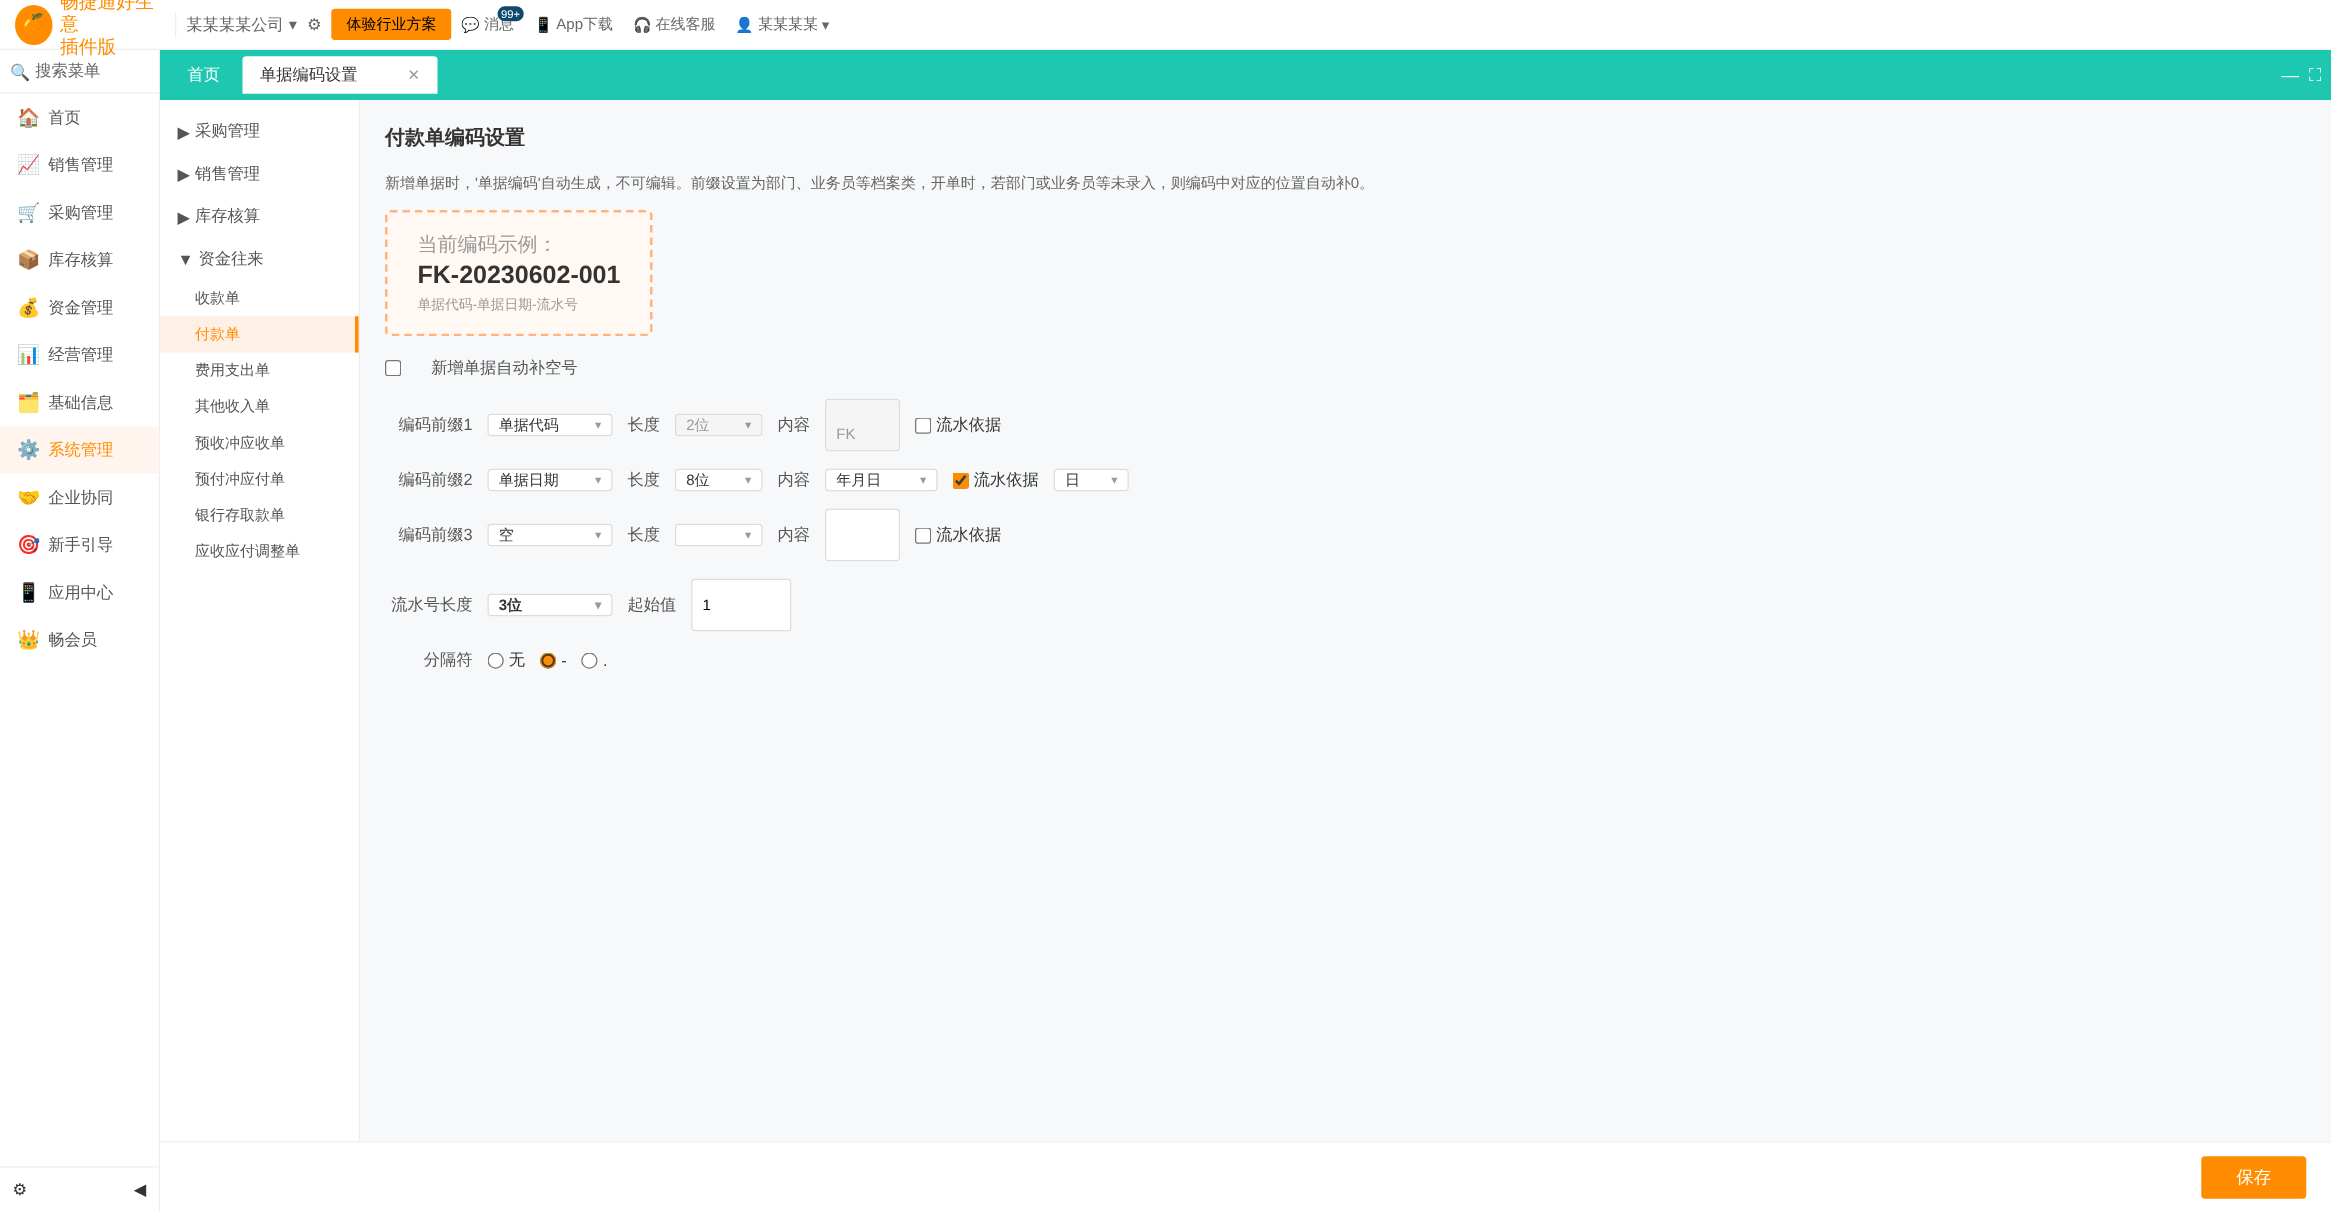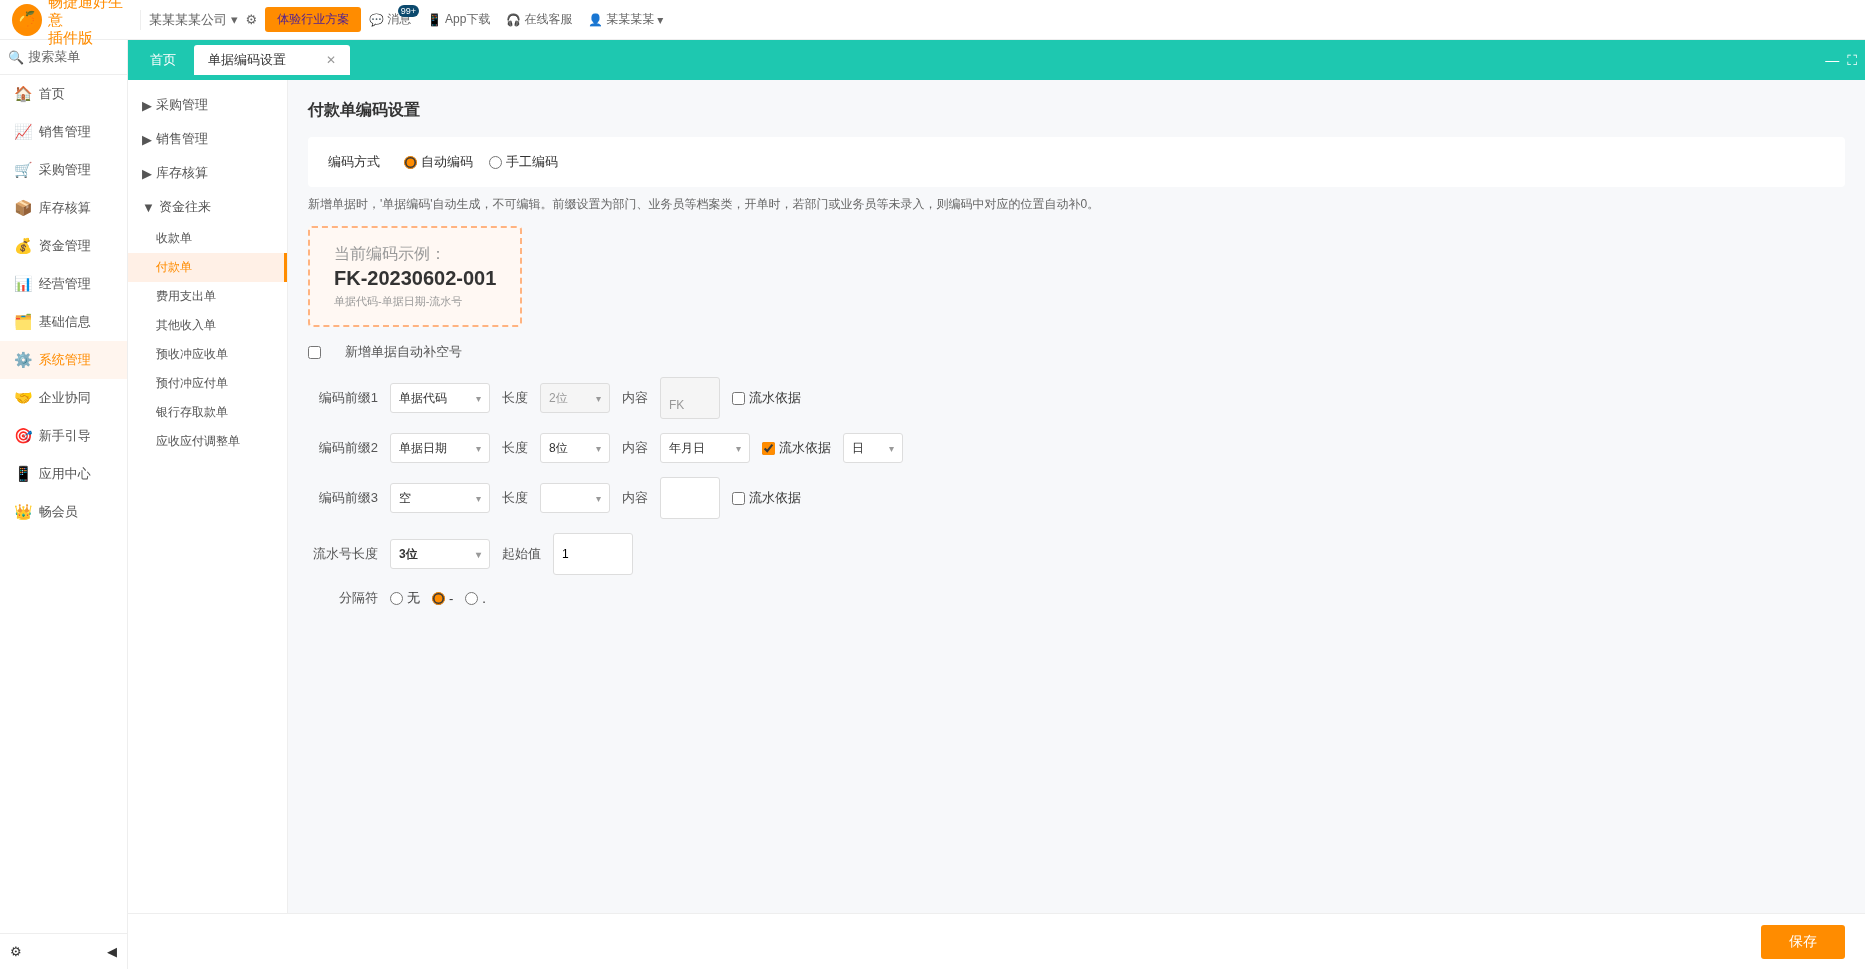--- a/index.html
+++ b/index.html
@@ -5,21 +5,21 @@
     * { box-sizing: border-box; margin: 0; padding: 0; font-family: 'Microsoft YaHei', Arial, sans-serif; }
     body { background: #f5f5f5; font-size: 13px; color: #333; display: flex; flex-direction: column; height: 100vh; overflow: hidden; }
 
     
     .top-bar { height: 40px; background: #fff; border-bottom: 1px solid #eee; display: flex; align-items: center; padding: 0 12px; gap: 8px; z-index: 100; }
     .top-bar-brand { display: flex; align-items: center; gap: 6px; width: 120px; }
     .brand-icon { width: 32px; height: 32px; background: #ff8c00; border-radius: 50%; display: flex; align-items: center; justify-content: center; color: white; font-size: 16px; }
     .brand-name { font-size: 15px; color: #ff8c00; line-height: 1.2; }
     .top-bar-divider { width: 1px; height: 20px; background: #eee; }
     .top-bar-select { display: flex; align-items: center; gap: 4px; color: #666; cursor: pointer; }
-    .top-bar-btn { background: #ff8c00; color: #4c1d95; border: none; padding: 4px 12px; border-radius: 3px; cursor: pointer; font-size: 12px; }
+    .top-bar-btn { background: #ff8c00; color: #000000; border: none; padding: 4px 12px; border-radius: 3px; cursor: pointer; font-size: 12px; }
     .top-bar-right { display: flex; align-items: center; gap: 16px; color: #666; font-size: 12px; }
     .top-bar-right .msg-icon { position: relative; cursor: pointer; }
     .badge { background: #0c4a6e; color: white; font-size: 9px; padding: 1px 3px; border-radius: 8px; position: absolute; top: -6px; right: -8px; }
     .top-bar-right .item { display: flex; align-items: center; gap: 3px; cursor: pointer; }
     .gear-icon { cursor: pointer; color: #666; }
 
     
     .main-layout { display: flex; flex: 1; overflow: hidden; }
 
     
@@ -68,21 +68,21 @@
     .preview-desc { font-size: 11px; color: #999; margin-top: 4px; }
 
     
     .checkbox-row { display: flex; align-items: center; gap: 24px; margin-bottom: 16px; }
     .checkbox-row input { accent-color: #ff8c00; }
     .checkbox-row label { font-size: 13px; color: #555; }
 
     
     .form-row { display: flex; align-items: center; gap: 12px; margin-bottom: 14px; }
     .form-row-label { width: 70px; font-size: 13px; color: #555; text-align: right; }
-    .form-select { border: 1px solid #ddd; border-radius: 3px; padding: 4px 8px; font-size: 12px; background: white; min-width: 90px; display: flex; align-items: center; justify-content: space-between; cursor: pointer; height: 30px; }
+    .form-select { border: 1px solid #ddd; border-radius: 3px; padding: 4px 8px; font-size: 12px; background: white; min-width: 90px; display: flex; align-items: center; justify-content: space-between; cursor: pointer; height: 18px; }
     .form-input { border: 1px solid #ddd; border-radius: 3px; padding: 20px 8px; font-size: 12px; background: white; height: 30px; }
     .form-label { font-size: 13px; color: #555; }
     .checkbox-inline { display: flex; align-items: center; gap: 4px; }
     .checkbox-inline input { accent-color: #ff8c00; }
     .chevron { font-size: 10px; color: #999; }
 
     .disabled-input { background: #f5f5f5; color: #999; border: 1px solid #ddd; }
 
     
     .bottom-bar { height: 56px; background: white; border-top: 1px solid #eee; display: flex; align-items: center; justify-content: flex-end; padding: 0 20px; }
@@ -241,33 +241,20 @@
           <div class="sub-sidebar-child">预付冲应付单</div>
           <div class="sub-sidebar-child">银行存取款单</div>
           <div class="sub-sidebar-child">应收应付调整单</div>
         </div>
       </div>
 
       <div class="main-panel">
         <div class="panel-title">付款单编码设置</div>
 
         
-        <div class="section-box" style="margin-bottom:8px;">
-          <div class="radio-group">
-            <span style="margin-right:8px;">编码方式</span>
-            <label class="radio-label">
-              <input type="radio" name="encoding" checked="" style="">
-              <span>自动编码</span>
-            </label>
-            <label class="radio-label">
-              <input type="radio" name="encoding" style="">
-              <span>手工编码</span>
-            </label>
-          </div>
-        </div>
 
         
         <p class="info-text">新增单据时，'单据编码'自动生成，不可编辑。前缀设置为部门、业务员等档案类，开单时，若部门或业务员等未录入，则编码中对应的位置自动补0。</p>
 
         
         <div class="preview-box">
           <div class="preview-label">当前编码示例：</div>
           <div class="preview-code">FK-20230602-001</div>
           <div class="preview-desc">单据代码-单据日期-流水号</div>
         </div>

